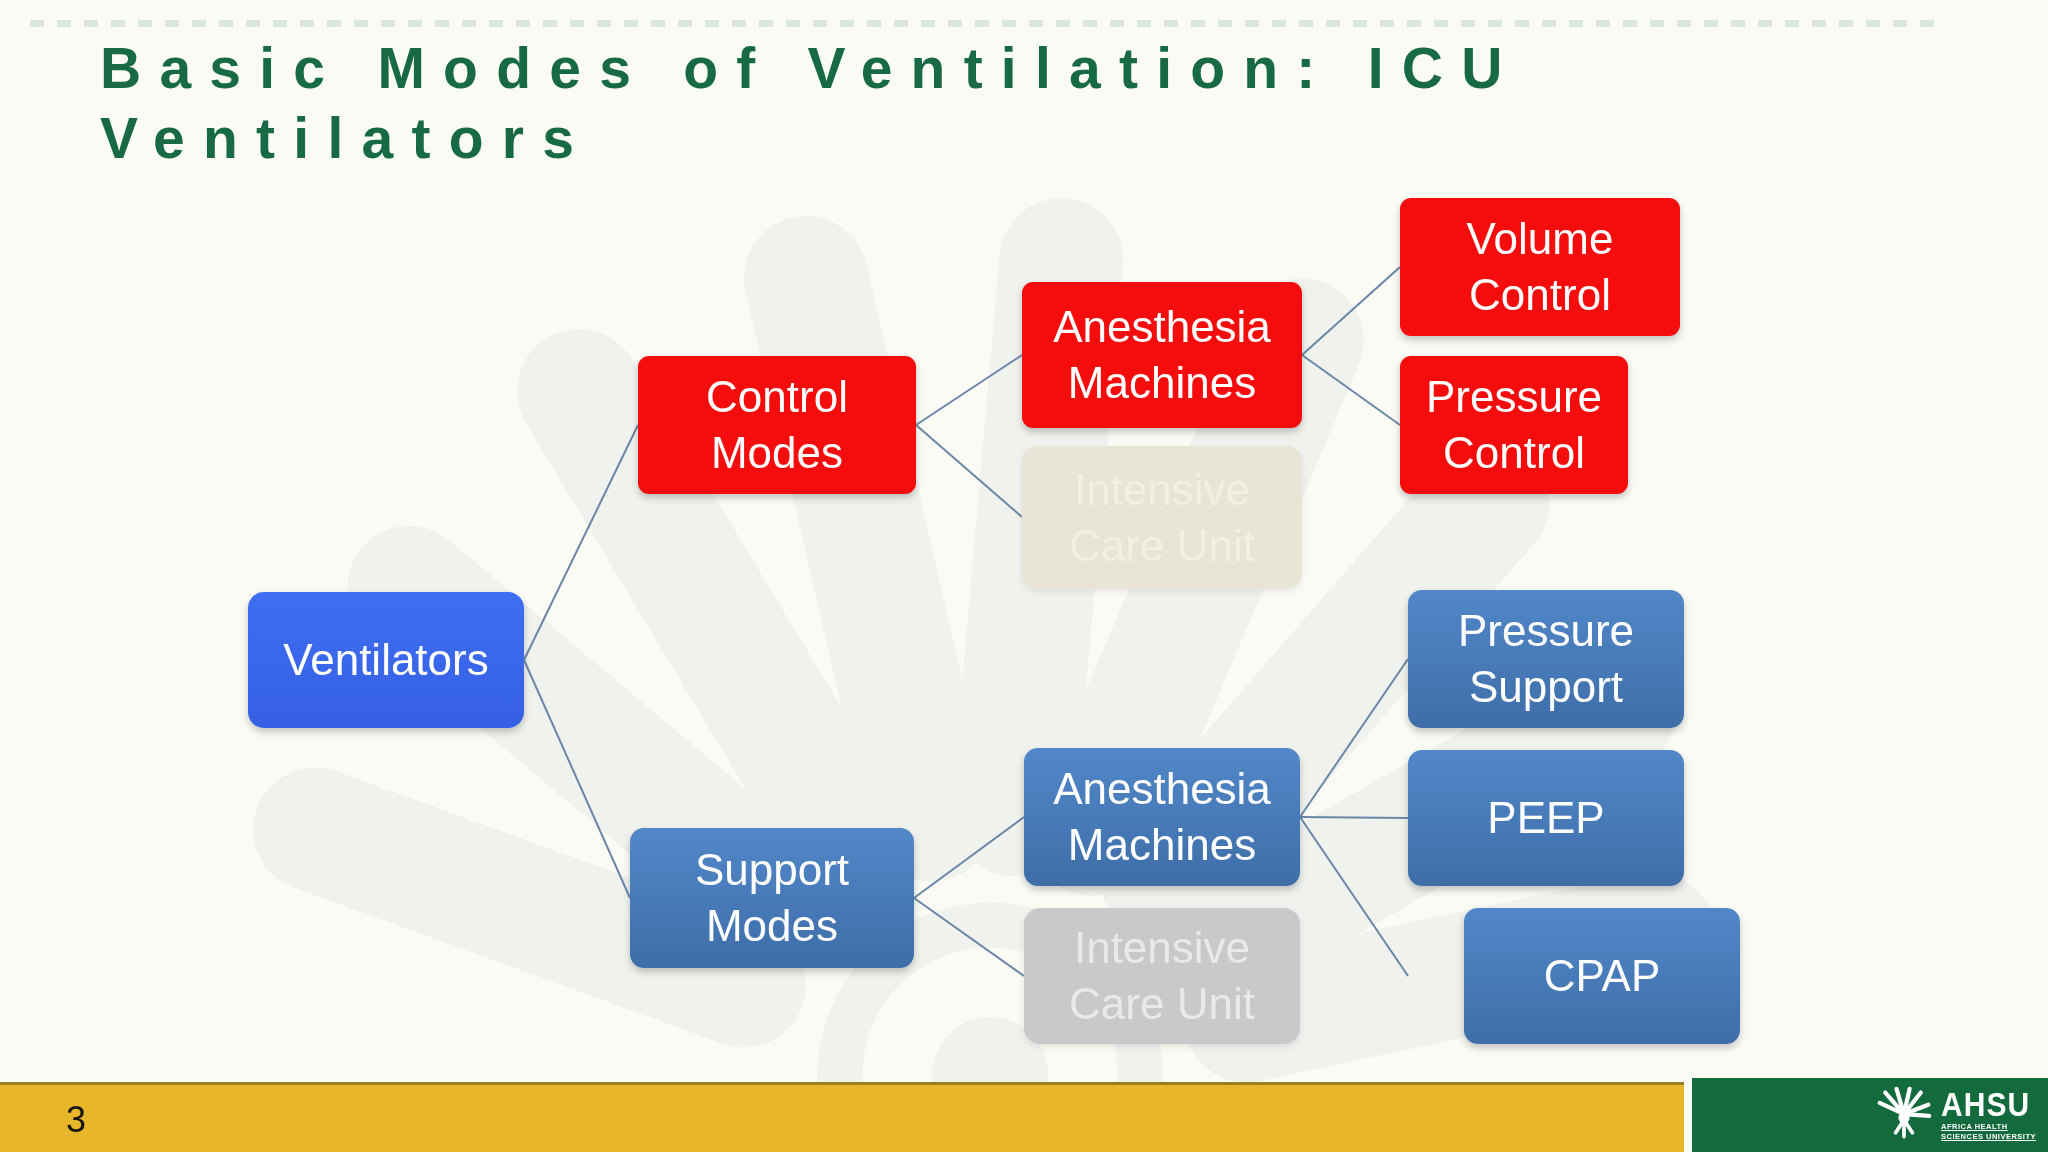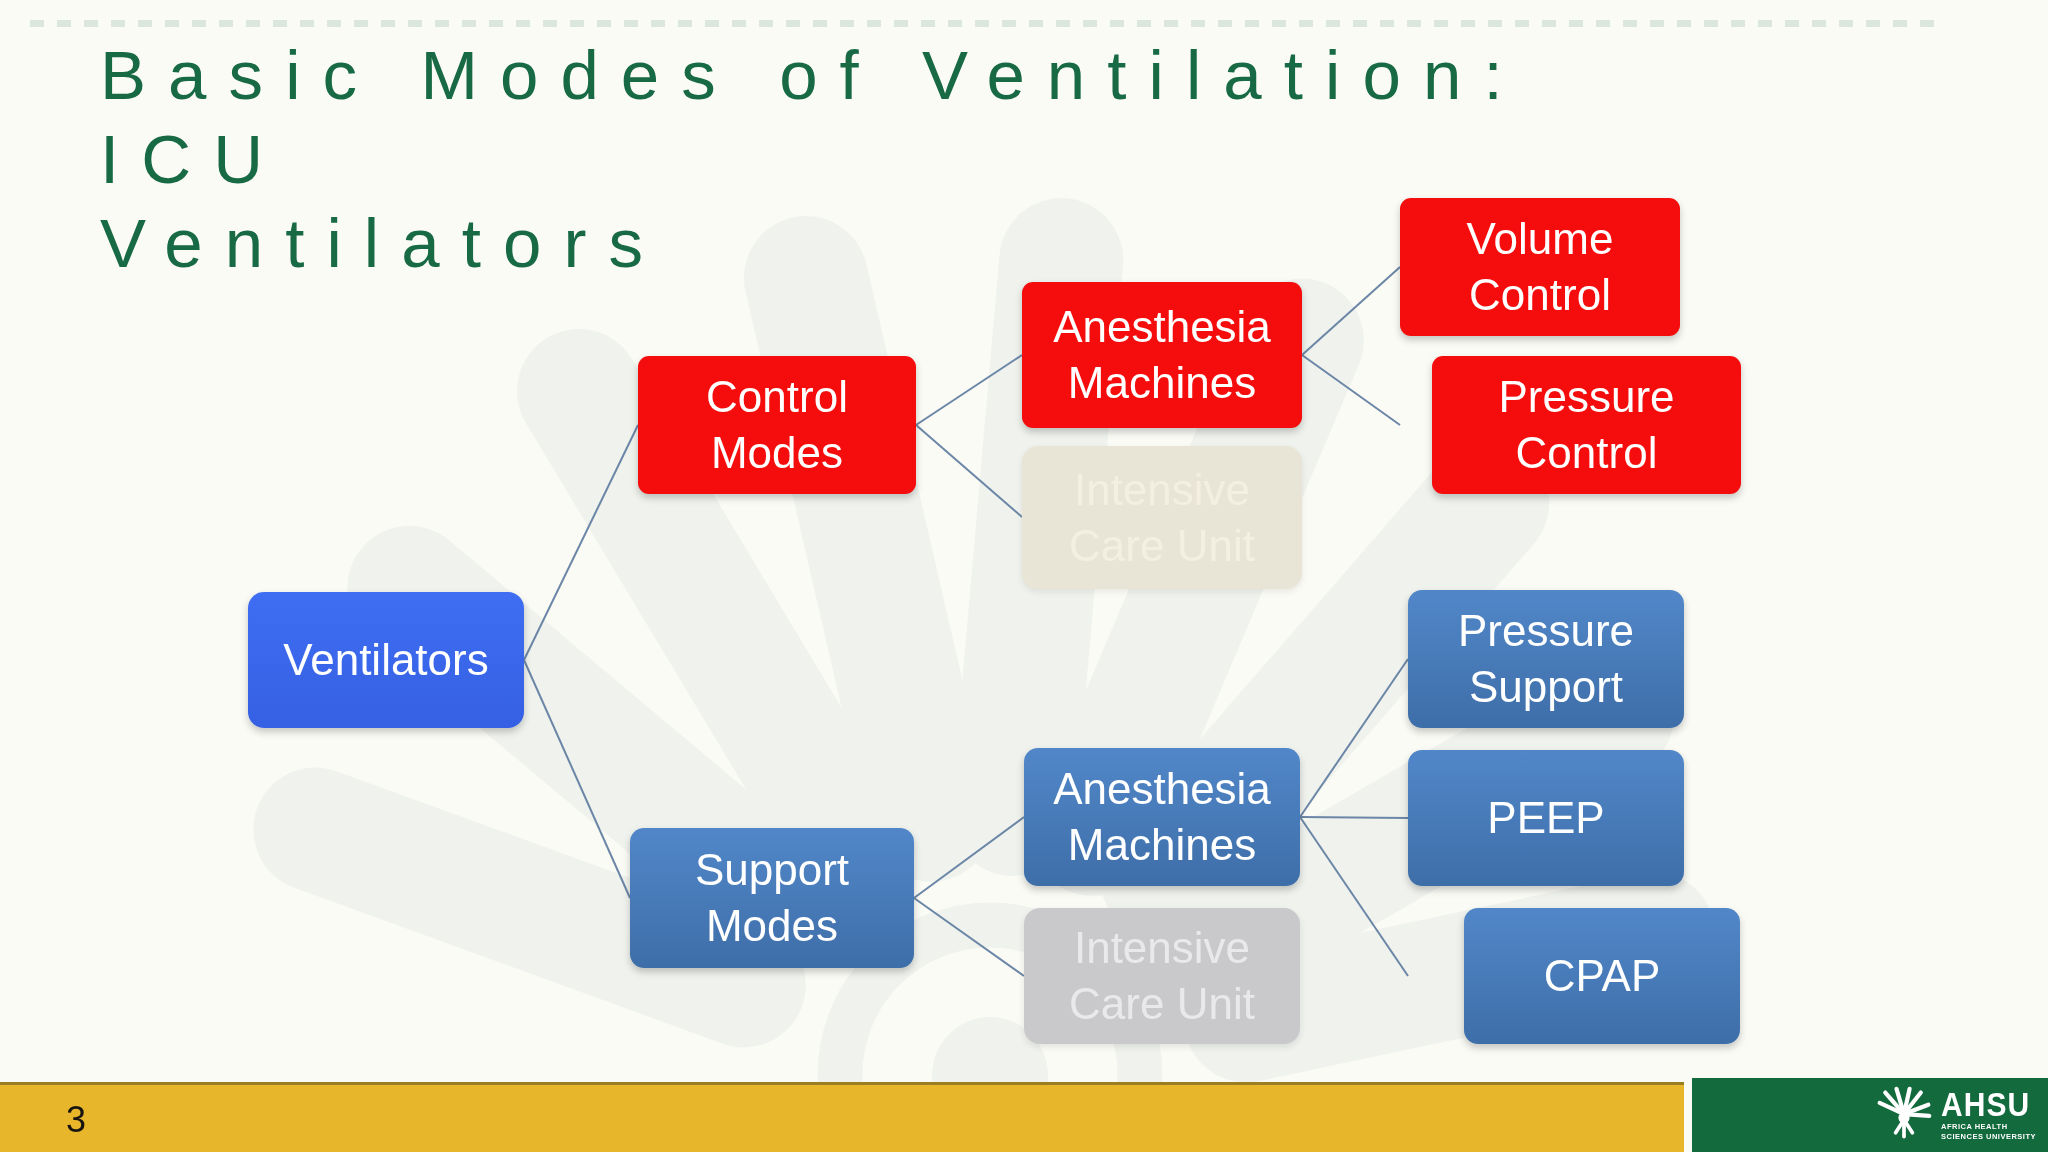--- a/index.html
+++ b/index.html
@@ -11,22 +11,22 @@
   
   .top-strip{
     position:absolute;left:30px;top:20px;width:1914px;height:7px;
     background:repeating-linear-gradient(90deg,
       rgba(23,106,69,0.14) 0 14px, rgba(23,106,69,0) 14px 27px);
   }
   .watermark{position:absolute;left:0;top:0;pointer-events:none;}
   .title{
     position:absolute;left:100px;top:34px;width:1500px;
     color:var(--title_green,#186a45);
-    font-size:69px;line-height:1.22;letter-spacing:0.32em;
-    font-weight:400;
+    font-size:57px;line-height:1.22;letter-spacing:0.32em;
+    font-weight:700;
   }
   .connectors{position:absolute;left:0;top:0;}
   .node{
     position:absolute;display:flex;align-items:center;justify-content:center;
     text-align:center;font-size:44px;line-height:1.27;color:#fff;
     box-shadow:0 4px 7px rgba(40,40,40,.25);
     padding:6px 10px;box-sizing:border-box;
   }
   .node.red{background:var(--node_red,#f50d0d);border-radius:11px;}
   .node.royal{background:linear-gradient(180deg,#3f6ef2 0%,#3560e3 100%);border-radius:16px;}
@@ -44,21 +44,21 @@
   }
   .footer-green{
     position:absolute;left:1692px;top:1078px;width:356px;height:74px;
     background:var(--footer_green,#136a3d);
     display:flex;align-items:center;justify-content:flex-end;
     box-sizing:border-box;padding-right:10px;
   }
   .logo{display:flex;align-items:center;gap:8px;margin-right:2px;}
   .logo-text{display:flex;flex-direction:column;line-height:1;}
   .logo-acronym{color:#fff;font-weight:700;font-size:30px;letter-spacing:1px;transform:scaleY(1.08);}
-  .logo-org{color:#fff;font-size:7.5px;font-weight:700;letter-spacing:.5px;margin-top:3px;}
+  .logo-org{color:#fff;font-size:7.5px;font-weight:700;letter-spacing:.5px;margin-top:3px;text-decoration:underline;}
 </style>
 </head>
 <body>
 
 <div class="slide" style="--bg: #fbfbf6; --title_green: #186a45; --node_red: #f50d0d; --node_royal_blue: #3c68ee; --node_steel_blue_top: #5187c9; --node_steel_blue_bottom: #3e6ea8; --node_tan: #e8e4d6; --node_gray: #c9c9cb; --connector: #6b86a6; --footer_gold: #e8b62b; --footer_green: #136a3d; --watermark: #e7ece7;">
 
   <svg class="watermark" width="2048" height="1152" viewBox="0 0 2048 1152" opacity="0.55">
     <g transform="translate(990,1075)" fill="#e7ece7">
       <g>
         <rect x="200" y="-62" width="580" height="124" rx="62" transform="rotate(-160)"></rect>
@@ -100,21 +100,21 @@
   <div class="node royal" style="left:248px;top:592px;width:276px;height:136px;">Ventilators</div>
 
   <div class="node red" style="left:638px;top:356px;width:278px;height:138px;text-align:center;">Control Modes</div>
 
   <div class="node red" style="left:1022px;top:282px;width:280px;height:146px;">Anesthesia Machines</div>
 
   <div class="node tan" style="left:1022px;top:446px;width:280px;height:143px;">Intensive Care Unit</div>
 
   <div class="node red" style="left:1400px;top:198px;width:280px;height:138px;">Volume Control</div>
 
-  <div class="node red" style="left:1400px;top:356px;width:309px;height:138px;margin-left:32px;">Pressure Control</div>
+  <div class="node red" style="left:1400px;top:356px;width:228px;height:138px;">Pressure Control</div>
 
   <div class="node steel" style="left:630px;top:828px;width:284px;height:140px;">Support Modes</div>
 
   <div class="node steel" style="left:1024px;top:748px;width:276px;height:138px;">Anesthesia Machines</div>
 
   <div class="node gray" style="left:1024px;top:908px;width:276px;height:136px;">Intensive Care Unit</div>
 
   <div class="node steel" style="left:1408px;top:750px;width:276px;height:136px;">PEEP</div>
 
   <div class="node steel" style="left:1408px;top:590px;width:276px;height:138px;">Pressure Support</div>

